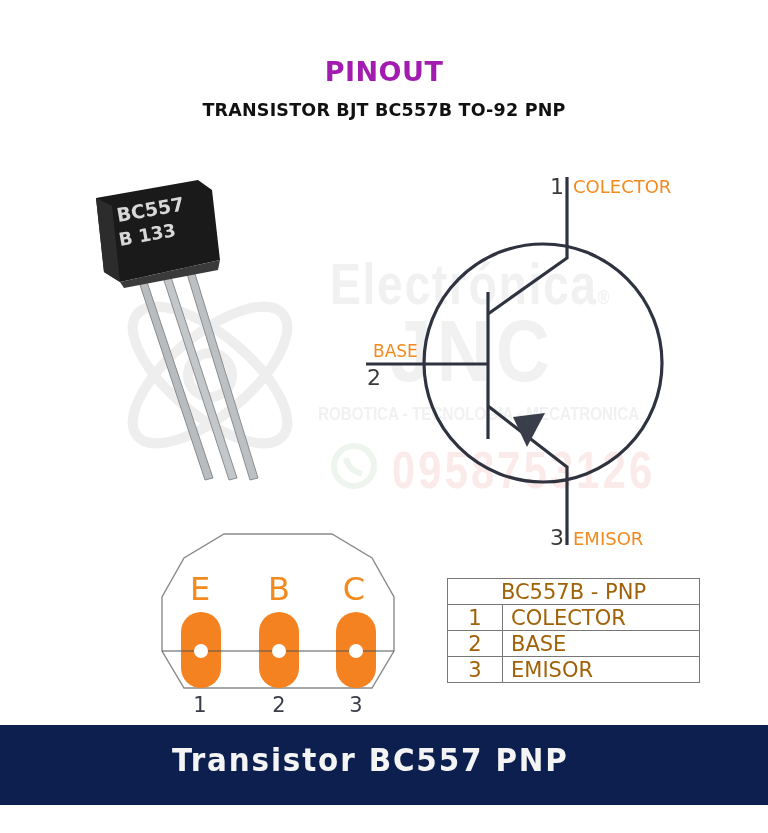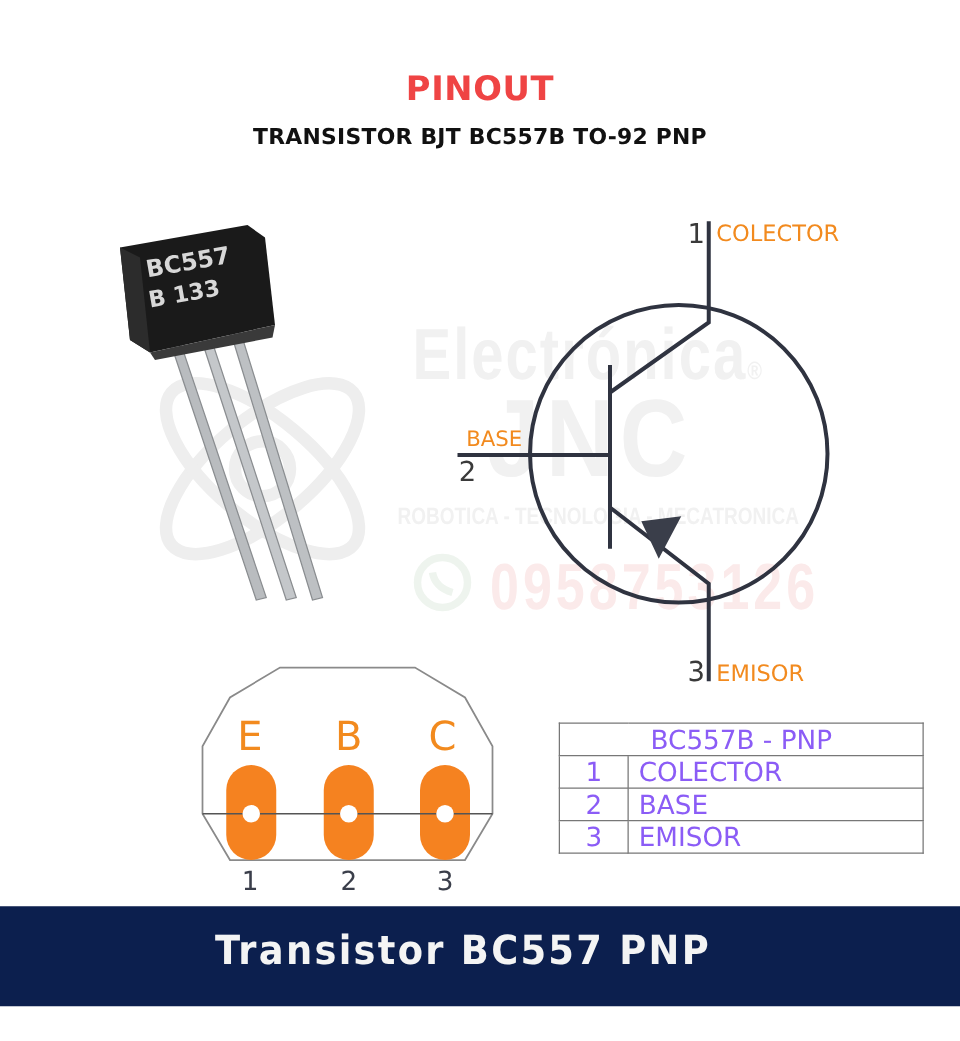--- a/index.html
+++ b/index.html
@@ -1,30 +1,30 @@
 <!DOCTYPE html>
 <html><head>
 <meta charset="utf-8">
 <style>
   html, body { margin: 0; padding: 0; }
   body { width: 768px; height: 833px; background: #ffffff; position: relative; overflow: hidden;
          font-family: "DejaVu Sans", sans-serif; }
   .abs { position: absolute; }
   .title { left: 0; width: 768px; top: 56px; text-align: center; font-family: "DejaVu Sans", sans-serif;
-           font-weight: bold; font-size: 27px; color: #ef4444; letter-spacing: 0.5px; }
+           font-weight: bold; font-size: 27px; color: #a21caf; letter-spacing: 0.5px; }
   .subtitle { left: 0; width: 828px; top: 100px; text-align: center; font-weight: bold; font-size: 17.5px;
               color: #111; letter-spacing: 0.2px; }
   .wm { color: #f1f1f1; font-family: "Liberation Sans", sans-serif; font-weight: bold; }
   .wm-red { color: #fbeaea; }
   svg text { font-family: "DejaVu Sans", sans-serif; }
   .banner { left: 0; top: 725px; width: 768px; height: 80px; background: #0c1f4e; }
   .banner-text { left: 172px; top: 741px; font-family: "DejaVu Sans", sans-serif; font-weight: bold;
                  font-size: 32px; color: #f4f4f4; letter-spacing: 2px; transform: scaleX(0.92); transform-origin: left top; }
-  table.pins { position: absolute; left: 447px; top: 578px; width: 292px; border-collapse: collapse;
-               font-family: "DejaVu Sans", sans-serif; font-size: 21px; color: #8b5cf6; }
+  table.pins { position: absolute; left: 447px; top: 578px; width: 253px; border-collapse: collapse;
+               font-family: "DejaVu Sans", sans-serif; font-size: 21px; color: #a16207; }
   table.pins td, table.pins th { border: 1px solid #777; padding: 0 4px; height: 25px; line-height: 24px; }
   table.pins th { font-weight: normal; text-align: center; }
   table.pins td.num { width: 46px; text-align: center; }
   table.pins td.name { text-align: left; padding-left: 8px; }
 </style>
 </head>
 <body>
 
 <div class="abs title">PINOUT</div>
 <div class="abs subtitle" style="left:-30px;">TRANSISTOR BJT BC557B TO-92 PNP</div>

